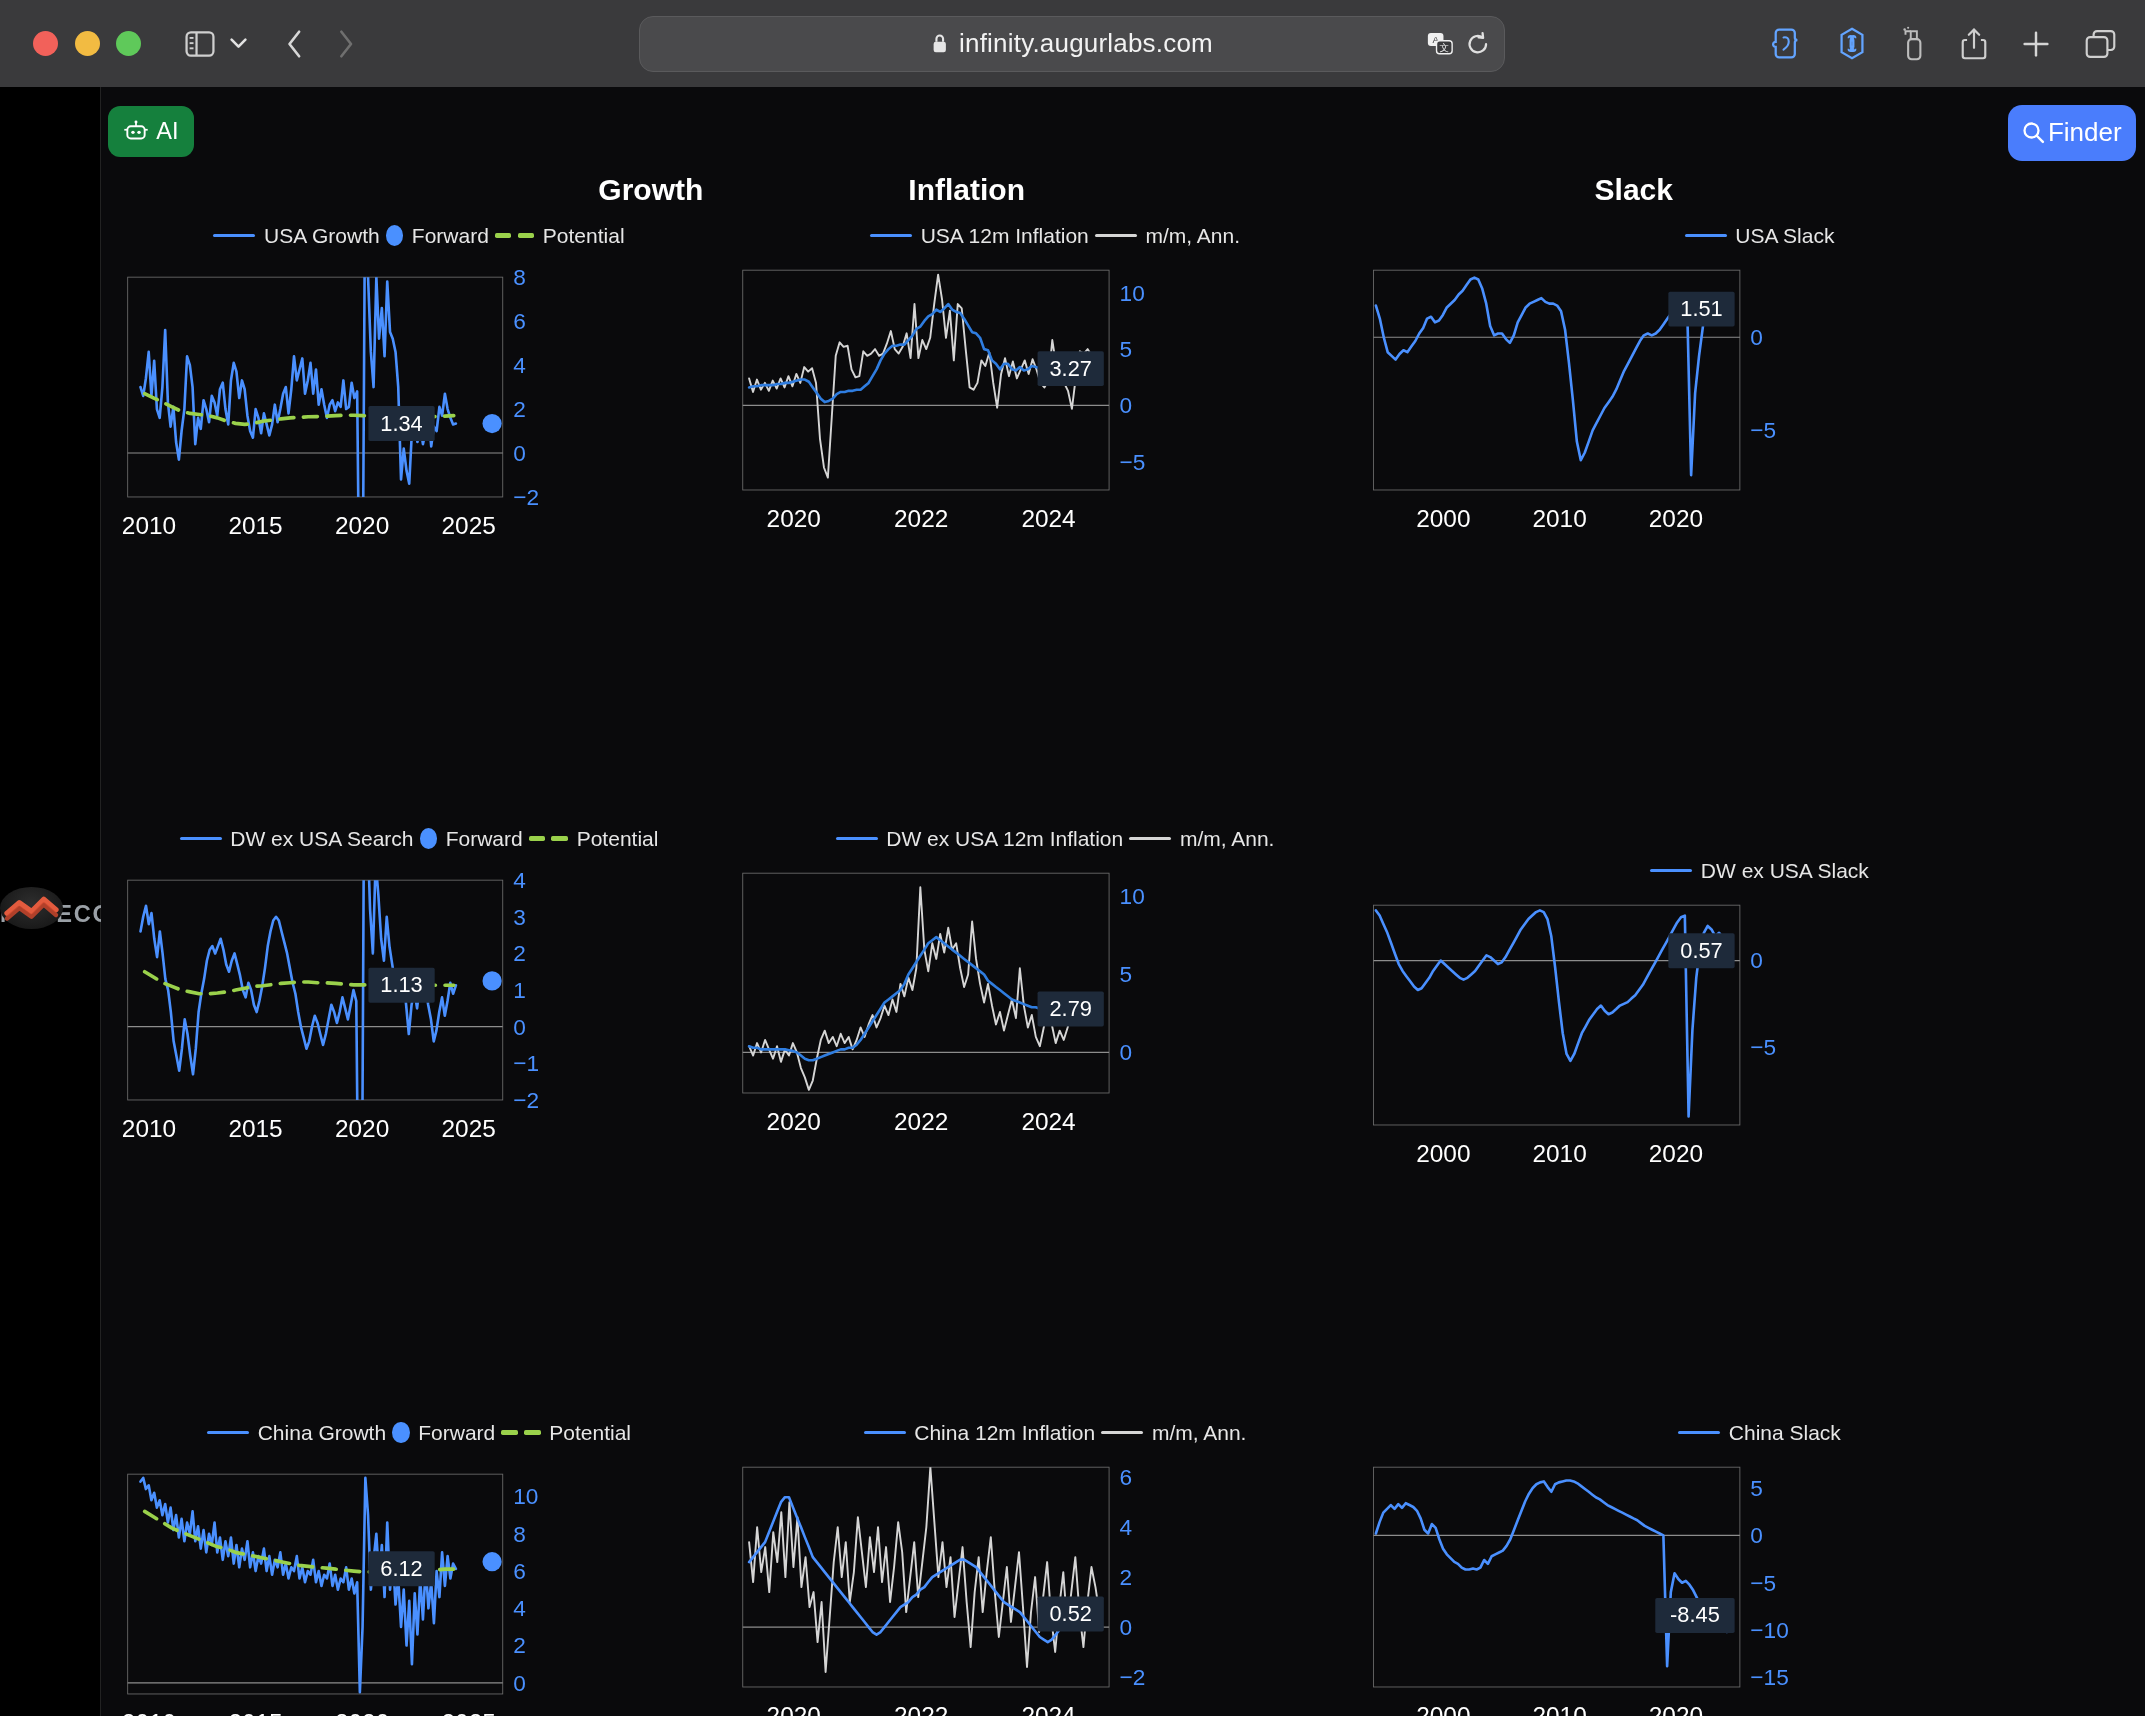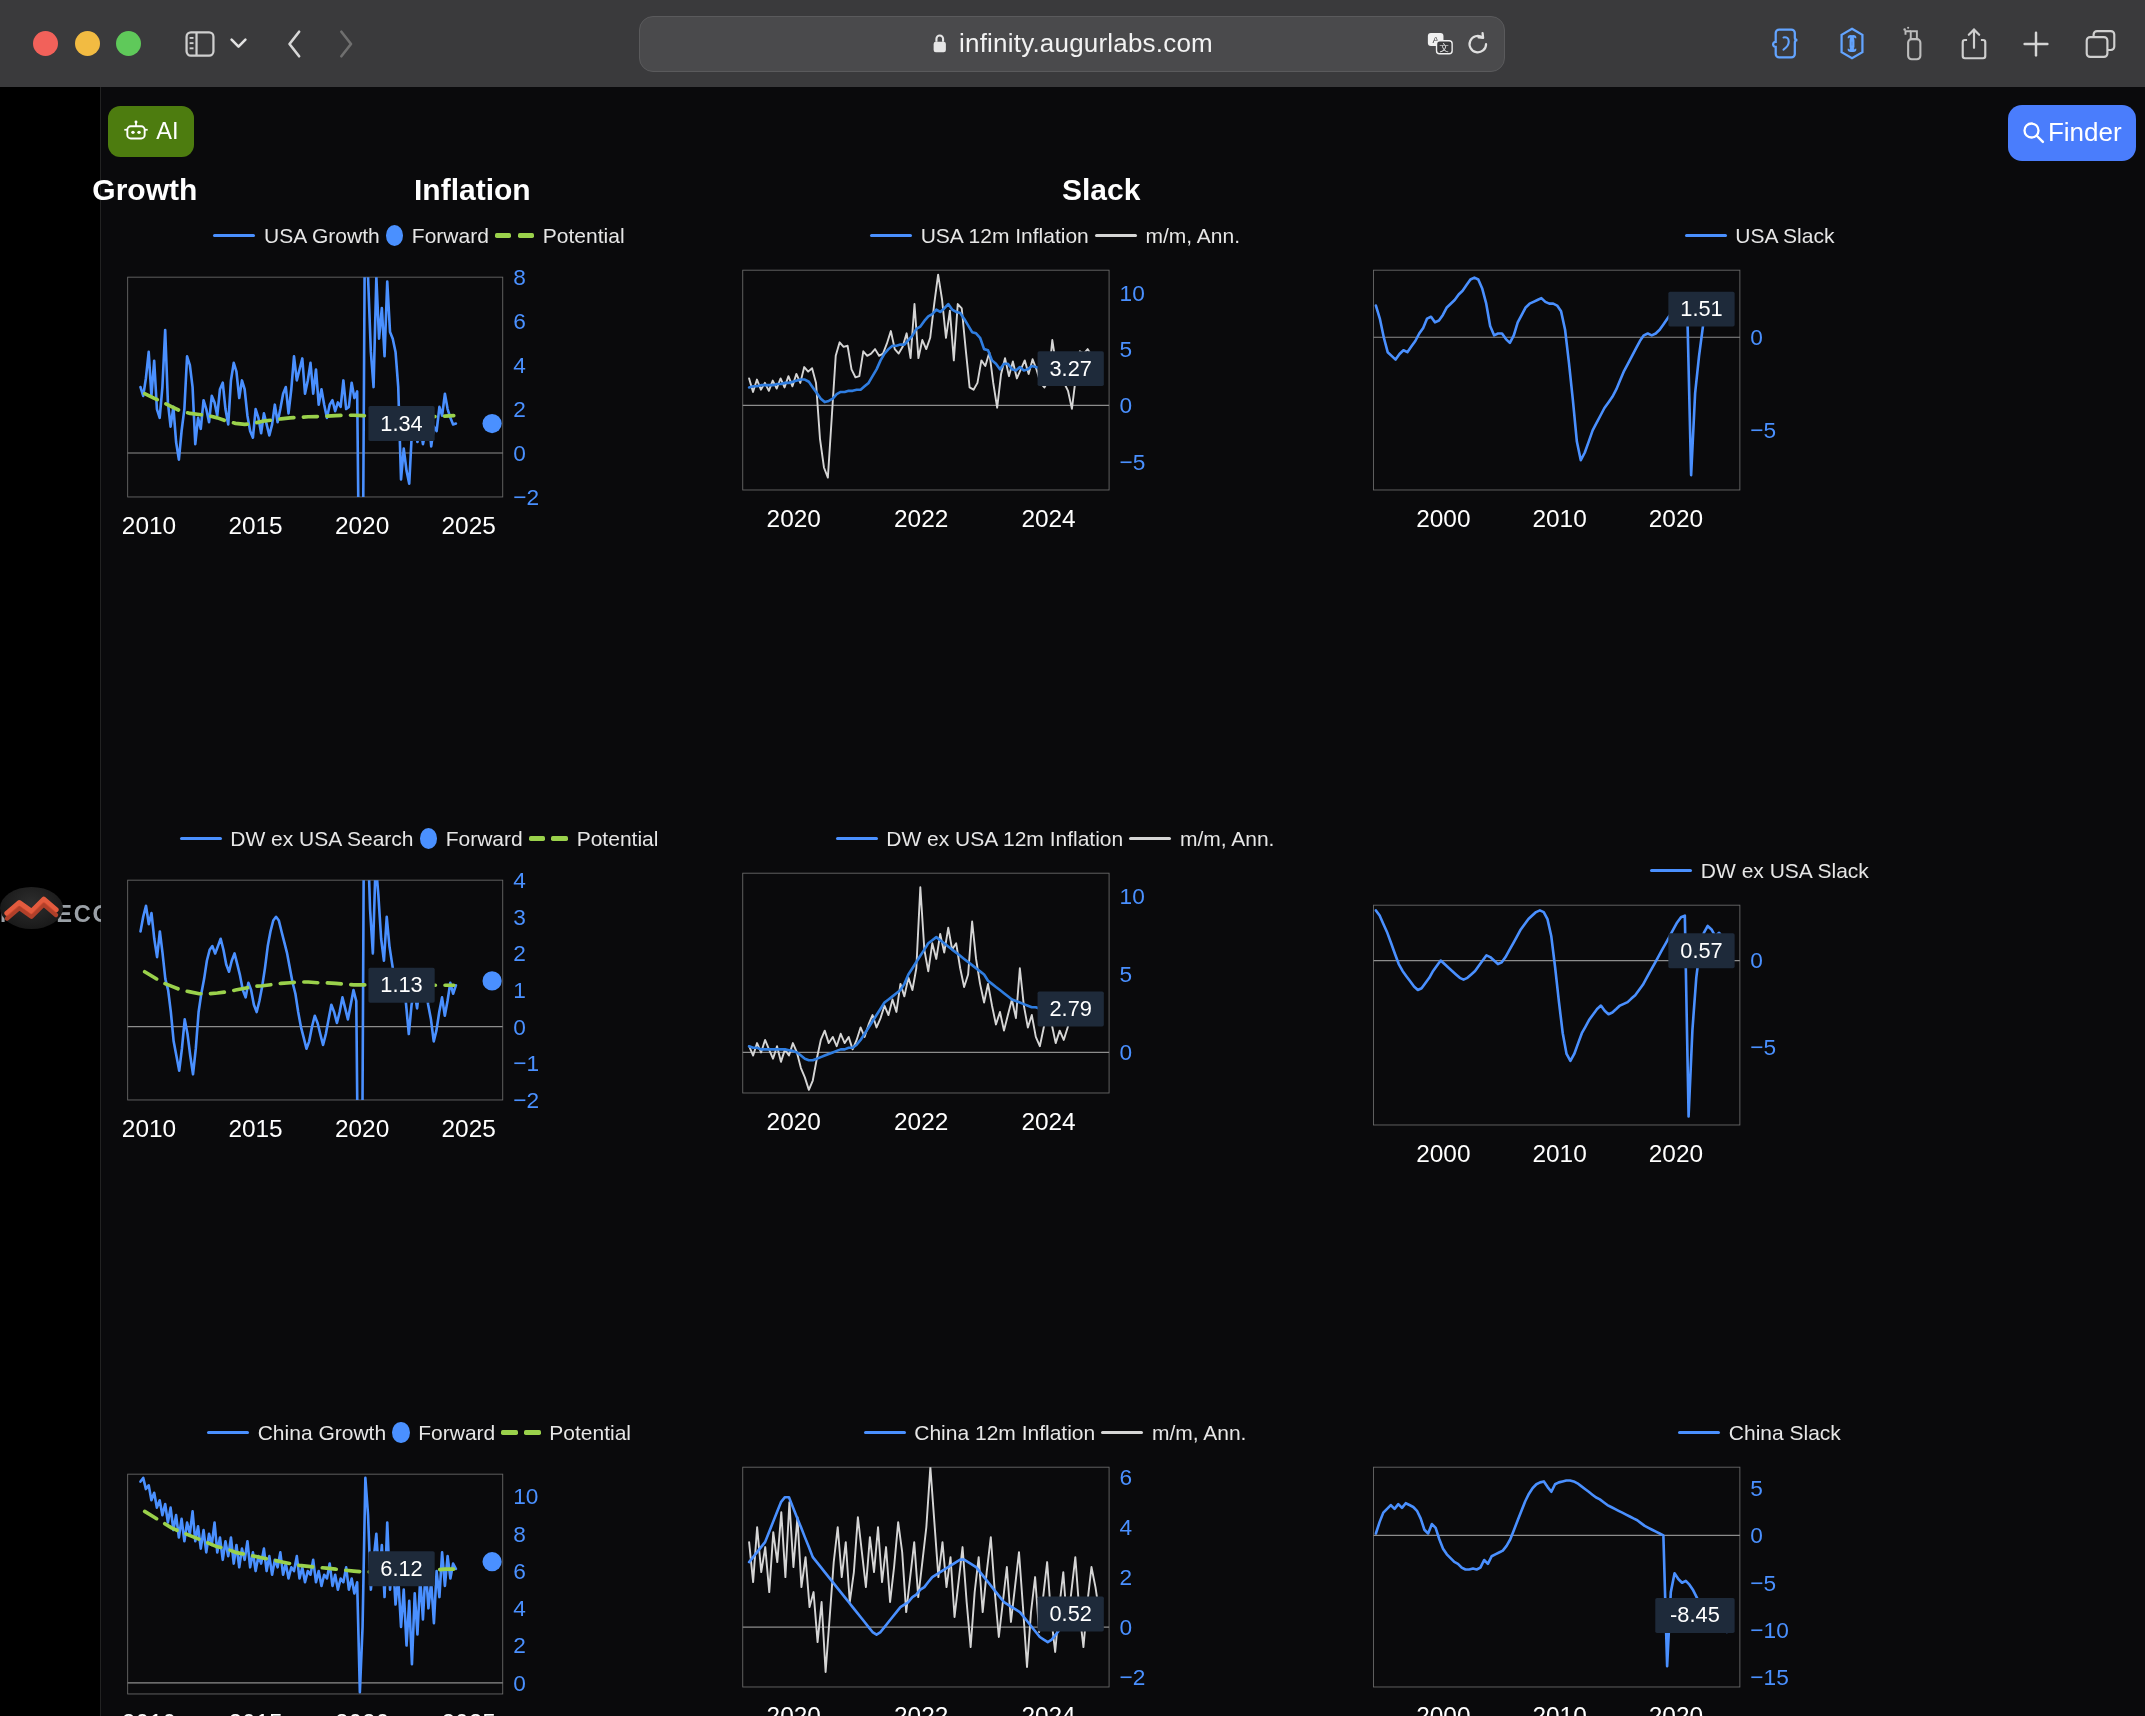--- a/index.html
+++ b/index.html
@@ -56,21 +56,21 @@
   }
   .side-icon.active{ background:#22262e; }
   .main{
     position:absolute; left:101px; top:0; width:2045px; height:1629px;
     background:#0a0a0c;
   }
   
   .toolbar{ position:relative; height:86px; }
   .ai-btn{
     position:absolute; left:7px; top:19px; width:86px; height:51px;
-    background:#4d7c0f; border-radius:12.2px;
+    background:#15803d; border-radius:12.2px;
     display:flex; align-items:center; justify-content:center; gap:7px;
     color:#fff; font-size:23.6px;
   }
   .menubar{
     position:absolute; left:164px; top:14px; width:1708px; height:61px;
     border:0.9px solid #2a2a2e; border-radius:14px;
     display:flex; align-items:center; gap:0;
   }
   .menu-item{
     padding:0 27px; font-size:25px; color:#f0f0f0; height:61px;
@@ -85,21 +85,21 @@
   .finder-btn{
     position:absolute; right:10.5px; top:17.5px; width:128px; height:56px;
     background:#4a7dfc; border-radius:14px; color:#fff;
     display:flex; align-items:center; justify-content:center; gap:2px;
     font-size:26px;
   }
   
   .col-titles{ position:relative; height:47px; }
   .col-title{
     position:absolute; top:0; font-size:30px; font-weight:bold; color:#fff;
-    text-align:left; width:611px;
+    text-align:right; width:611px;
   }
   .grid{ position:relative; }
   .cell{ position:absolute; }
   .legend{
     display:flex; align-items:center; justify-content:center; gap:6px;
     height:31px; font-size:21px; color:#e6e6e6;
   }
   .lg-item{ display:flex; align-items:center; gap:8.7px; }
   .lg-line{ width:42px; height:3.5px; border-radius:1.7px; }
   .lg-dash{ display:flex; gap:6.1px; }

